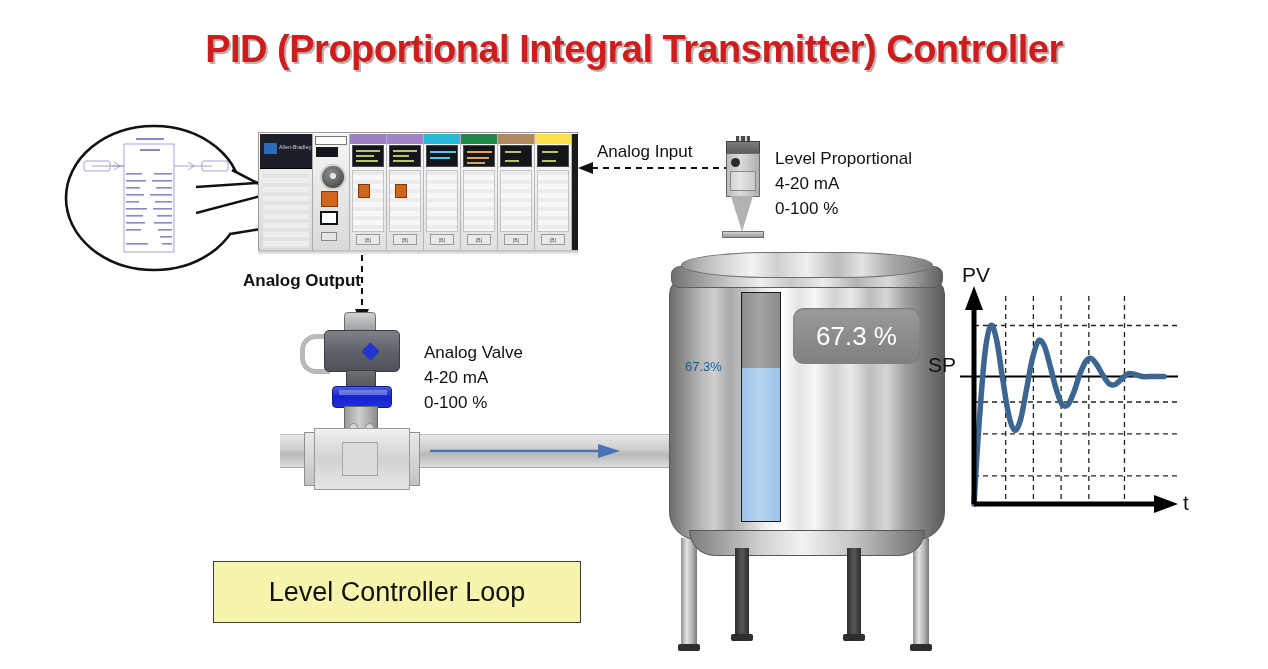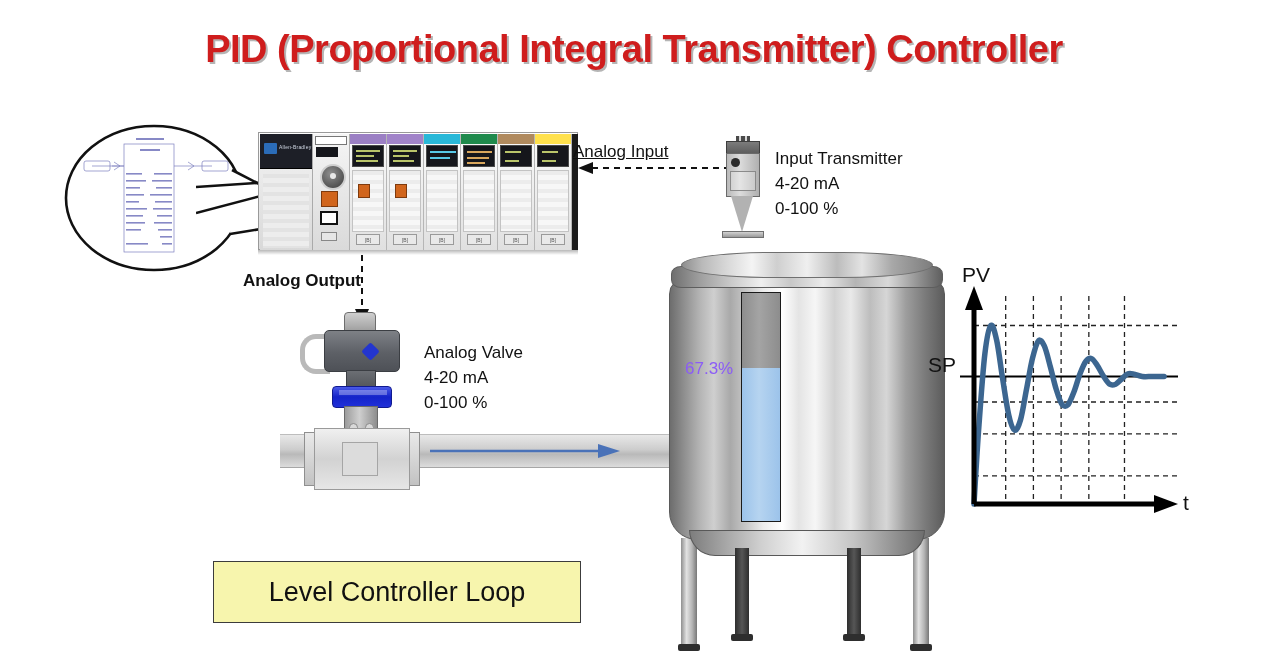--- a/index.html
+++ b/index.html
@@ -100,21 +100,21 @@
   .legcap{position:absolute;width:22px;height:7px;background:#2e2e2e;border-radius:2px;}
   .legtall{position:absolute;width:16px;
      background:linear-gradient(90deg,#8f8f8f,#e2e2e2 35%,#b4b4b4 70%,#777);}
 
   
   .gauge-out{position:absolute;left:78px;top:44px;width:40px;height:230px;
      border:1px solid #1a1a1a;box-sizing:border-box;
      background:linear-gradient(90deg,#8d8d8d,#a4a4a4 45%,#8d8d8d);}
   .gauge-fill{position:absolute;left:0;bottom:0;width:100%;
      background:linear-gradient(90deg,#9cc3ea,#b6d4f0 45%,#9cc3ea);}
-  .gauge-pct{position:absolute;left:22px;top:109px;font-size:17px;color:#8b5cf6;white-space:nowrap;}
+  .gauge-pct{position:absolute;left:22px;top:109px;font-size:13px;color:#0369a1;white-space:nowrap;}
 
   .badge{position:absolute;left:130px;top:60px;width:127px;height:56px;border-radius:11px;
      background:linear-gradient(180deg,#9b9b9b,#8b8b8b 55%,#808080);
      box-shadow:0 1px 2px rgba(0,0,0,.25) inset;
      color:#fff;font-size:26px;line-height:56px;text-align:center;}
 
   
   #xmtr{left:718px;top:136px;width:52px;height:118px;}
   .xm-nip{position:absolute;left:18px;top:0;width:14px;height:6px;background:#4a4a4a;}
   .xm-nip i{position:absolute;top:0;width:2px;height:6px;background:#d6d6d6;}
@@ -171,21 +171,21 @@
   
   #chart{left:940px;top:272px;width:260px;height:262px;}
   #chart svg{display:block;}
 
   
   #loopbox{left:213px;top:561px;width:368px;height:62px;
      background:#f7f5ad;border:1.5px solid #3c3c3c;box-sizing:border-box;
      font-size:27px;color:#111;line-height:60px;text-align:center;}
 
   
-  #lblAnalogIn{left:573px;top:139px;text-decoration:underline;}
+  #lblAnalogIn{left:597px;top:139px;}
   #lblAnalogOut{left:243px;top:268px;font-weight:bold;}
   #lblXmtr{left:775px;top:146px;}
   #lblValve{left:424px;top:340px;}
 </style>
 </head>
 <body>
 
 <div class="abs" id="title">PID (Proportional Integral Transmitter) Controller</div>
 
 <div class="abs" id="callout">
@@ -342,21 +342,21 @@
       <i style="left:9px"></i>
     </div>
   <div class="xm-cap"></div>
   <div class="xm-box"></div>
   <div class="xm-dot"></div>
   <div class="xm-plate"></div>
   <div class="xm-horn"></div>
   <div class="xm-flange"></div>
 </div>
 <div class="abs" id="lblXmtr">
-  <div class="lbl">Input Transmitter</div>
+  <div class="lbl">Level Proportional</div>
   <div class="lbl">4-20 mA</div>
   <div class="lbl">0-100 %</div>
 </div>
 
 <div class="abs" id="pipe"></div>
 <div class="abs" id="flowarrow">
   <svg width="190" height="16" viewBox="0 0 190 16">
     <line x1="0" y1="8" x2="172" y2="8" stroke="#4a72b8" stroke-width="2.6"></line>
     <polygon points="190,8 168,1 168,15" fill="#4a72b8"></polygon>
   </svg>
@@ -400,20 +400,21 @@
   <div class="leg" style="left:72px;top:300px;height:88px;"></div>
   <div class="leg" style="left:184px;top:300px;height:88px;"></div>
   <div class="legcap" style="left:68px;top:386px;"></div>
   <div class="legcap" style="left:180px;top:386px;"></div>
 
   <div class="gauge-out">
     <div class="gauge-fill" id="gaugeFill" style="height: 67.3%;"></div>
   </div>
   <div class="gauge-pct" id="gaugePct" style="top: 111.21px;">67.3%</div>
 
+  <div class="badge">67.3 %</div>
 </div>
 
 <div class="abs" id="chart">
   <svg id="chartSvg" width="260" height="262" viewBox="0 0 260 262">
     <g id="gridGroup" stroke="#222" stroke-width="1.3" stroke-dasharray="5 4">
         <line x1="65.68" x2="65.68" y1="24" y2="232"></line>
         <line x1="93.4" x2="93.4" y1="24" y2="232"></line>
         <line x1="121.12" x2="121.12" y1="24" y2="232"></line>
         <line x1="148.83999999999997" x2="148.83999999999997" y1="24" y2="232"></line>
         <line x1="184.48" x2="184.48" y1="24" y2="232"></line>

